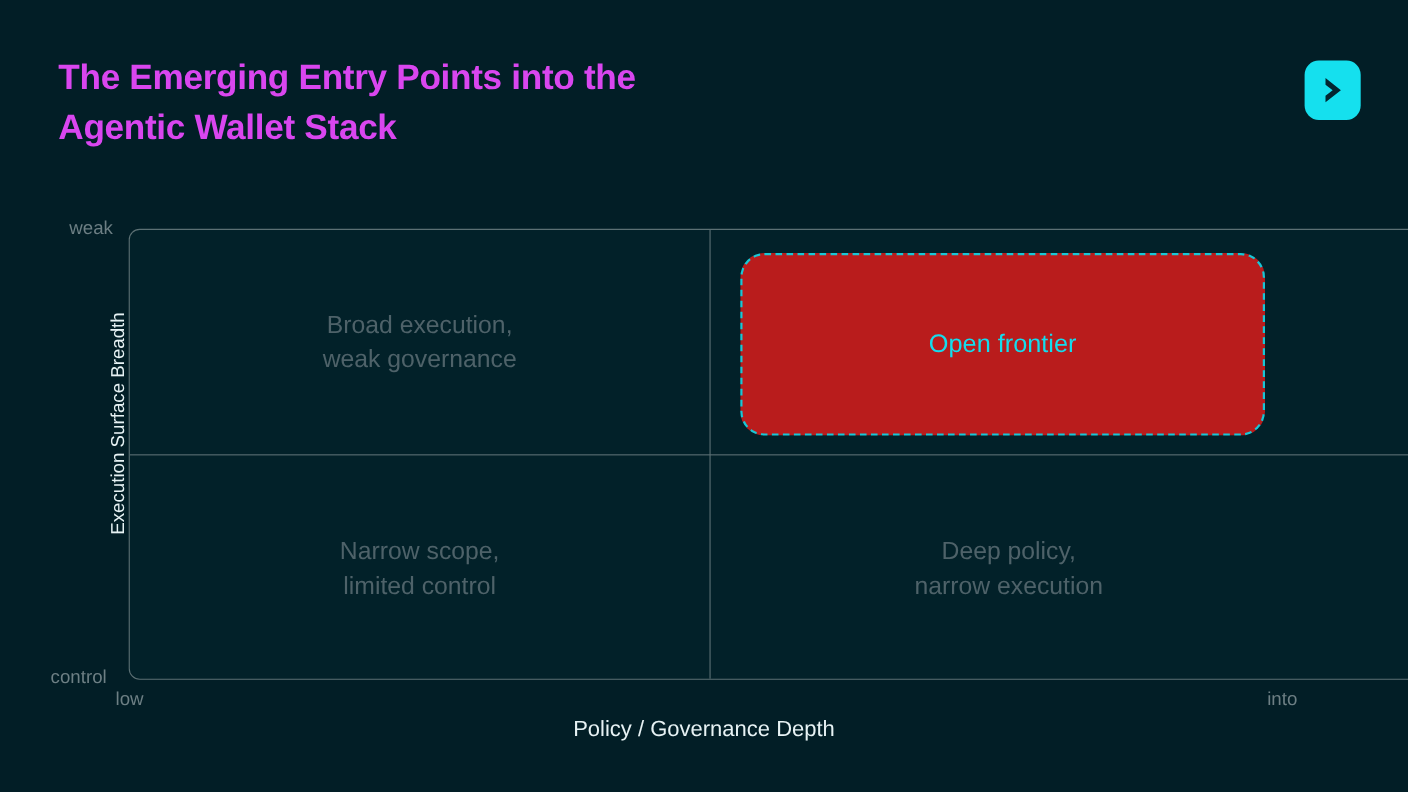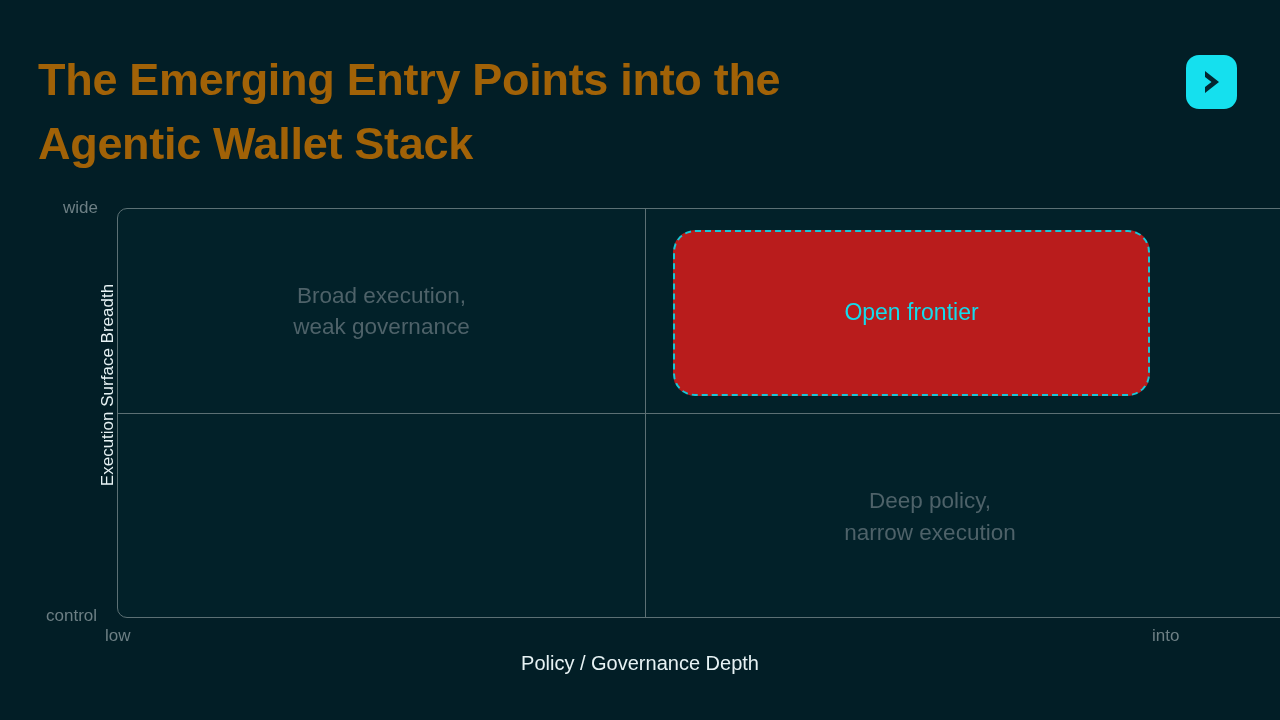--- a/index.html
+++ b/index.html
@@ -12,25 +12,25 @@
     height: 720px;
     position: relative;
     overflow: hidden;
     font-family: "Liberation Sans", sans-serif;
     -webkit-font-smoothing: antialiased;
   }
 
   
   #slide-title {
     position: absolute;
-    left: 38px;
+    left: 53px;
     top: 48px;
     width: 830px;
-    color: #a16207;
-    font-size: 45px;
+    color: #d946ef;
+    font-size: 32px;
     font-weight: bold;
     line-height: 1.42;
     letter-spacing: -0.3px;
     white-space: pre-line;
   }
 
   #brand-logo {
     position: absolute;
     left: 1186px;
     top: 55px;
@@ -80,21 +80,21 @@
     justify-content: center;
     text-align: center;
     color: #4e6269;
     font-size: 22.5px;
     line-height: 1.38;
     white-space: pre-line;
   }
   #quadrant-top-left    { left: 0;     top: 0;     width: 527px; height: 204px; }
   #quadrant-top-right   { left: 528px; top: 0;     width: 528px; height: 204px; }
   #quadrant-bottom-left { left: 0;     top: 205px; width: 527px; height: 205px; }
-  #quadrant-bottom-right{ left: 548px; top: 205px; width: 528px; height: 205px; }
+  #quadrant-bottom-right{ left: 535px; top: 205px; width: 528px; height: 205px; }
 
   
   #highlight-box {
     position: absolute;
     left: 555px;
     top: 21px;
     width: 477px;
     height: 166px;
     box-sizing: border-box;
     background: #b91c1c;
@@ -165,33 +165,37 @@
   <div id="grid-line-vertical" class="grid-line"></div>
   <div id="grid-line-horizontal" class="grid-line"></div>
 
   <div id="quadrant-top-left" class="quadrant">
     <span>Broad execution,
 weak governance</span>
   </div>
 
   <div id="quadrant-top-right" class="quadrant"></div>
 
+  <div id="quadrant-bottom-left" class="quadrant">
+    <span>Narrow scope,
+limited control</span>
+  </div>
 
   <div id="quadrant-bottom-right" class="quadrant">
     <span>Deep policy,
 narrow execution</span>
   </div>
 
   <div id="highlight-box">
     <span id="highlight-label">Open frontier</span>
   </div>
 
 </div>
 
-<div id="y-tick-wide" class="axis-tick">wide</div>
+<div id="y-tick-wide" class="axis-tick">weak</div>
 
 <div id="y-tick-narrow" class="axis-tick">control</div>
 
 <div id="x-tick-low" class="axis-tick">low</div>
 
 <div id="x-tick-high" class="axis-tick">into</div>
 
 <div id="y-axis-title">Execution Surface Breadth</div>
 
 <div id="x-axis-title">Policy / Governance Depth</div>

